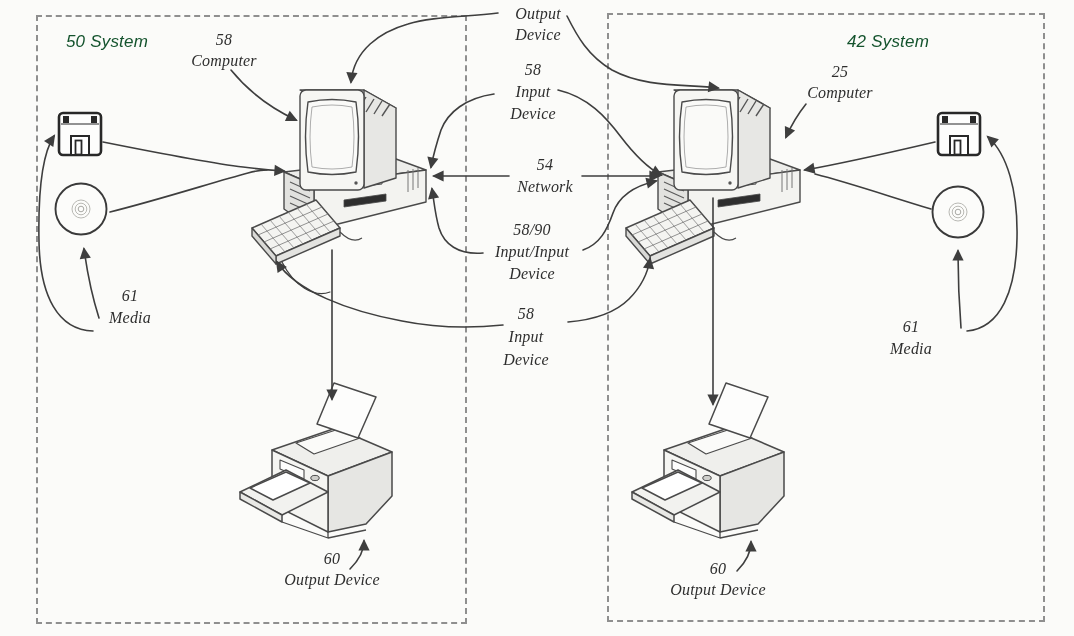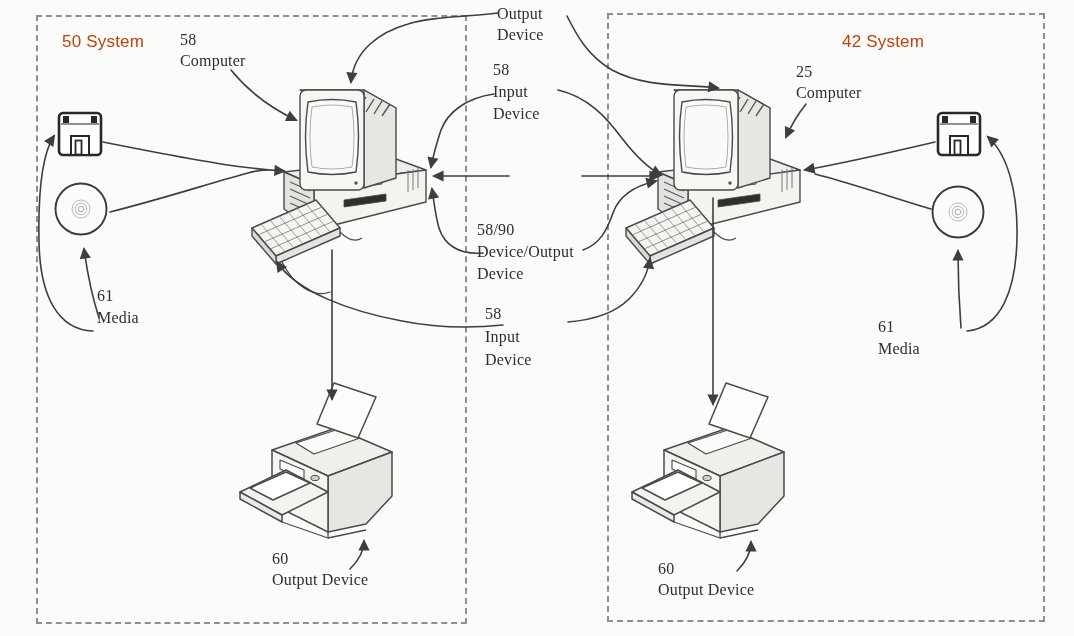--- a/index.html
+++ b/index.html
@@ -1,21 +1,21 @@
 <!DOCTYPE html>
 <html><head>
 <meta charset="utf-8">
 <style>
   html,body{margin:0;padding:0;background:#e8e8e6;}
   .stage{position:relative;width:1074px;height:636px;background:#fbfbf9;overflow:hidden;
          font-family:"Liberation Serif",serif;}
   .sysbox{position:absolute;border:2px dashed #8f8f8f;background:transparent;}
-  .lbl{position:absolute;text-align:left;font-size:16px;line-height:21px;color:#2e2e2e;letter-spacing:.2px;}
+  .lbl{position:absolute;text-align:center;font-size:16px;line-height:21px;color:#2e2e2e;letter-spacing:.2px;font-style:italic;}
   .lbl div{white-space:nowrap;}
-  .sys{font-family:"Liberation Sans",sans-serif;font-size:17px;color:#c2410c;}
+  .sys{font-family:"Liberation Sans",sans-serif;font-size:17px;color:#14532d;}
   svg.dev{position:absolute;overflow:visible;}
   #wires{position:absolute;left:0;top:0;pointer-events:none;}
 </style>
 </head>
 <body>
 
 <div class="stage">
 
   <div class="sysbox" style="left:36px;top:15px;width:427px;height:605px;"></div>
   <div class="sysbox" style="left:607px;top:13px;width:434px;height:605px;"></div>
@@ -147,23 +147,27 @@
 
   <div class="lbl" style="left:497px;top:3px;width:82px;">
     <div>Output</div>
     <div>Device</div>
   </div>
   <div class="lbl" style="left:493px;top:59px;width:80px;line-height:22px;">
     <div>58</div>
     <div>Input</div>
     <div>Device</div>
   </div>
+  <div class="lbl" style="left:494px;top:154px;width:102px;line-height:22px;">
+    <div>54</div>
+    <div>Network</div>
+  </div>
   <div class="lbl" style="left:477px;top:219px;width:110px;line-height:22px;">
     <div>58/90</div>
-    <div>Device/Output</div>
+    <div>Input/Input</div>
     <div>Device</div>
   </div>
   <div class="lbl" style="left:485px;top:302px;width:82px;line-height:23px;">
     <div>58</div>
     <div>Input</div>
     <div>Device</div>
   </div>
 
   <svg id="wires" width="1074" height="636" viewBox="0 0 1074 636">
     <g stroke="#3e3e3e" stroke-width="1.6" fill="none" stroke-linecap="round">

